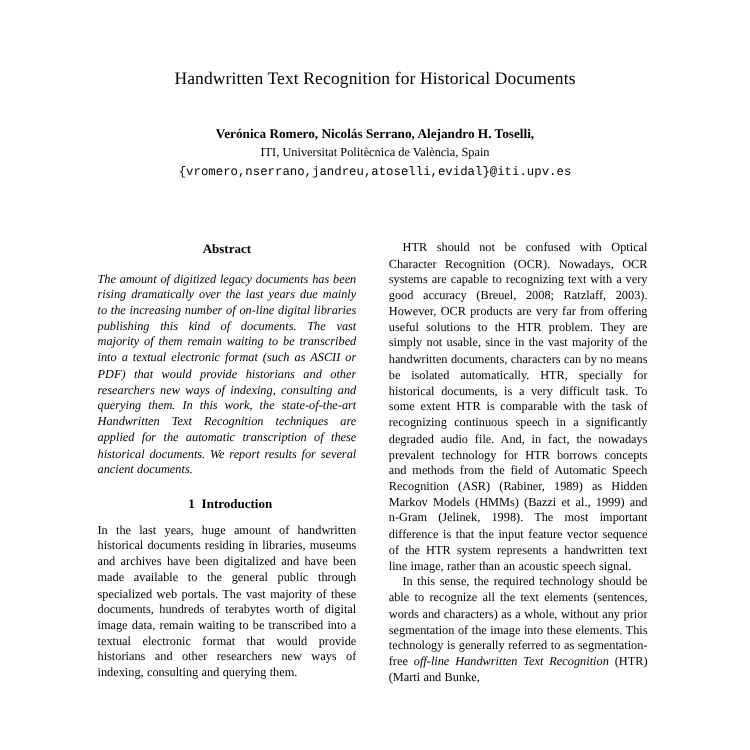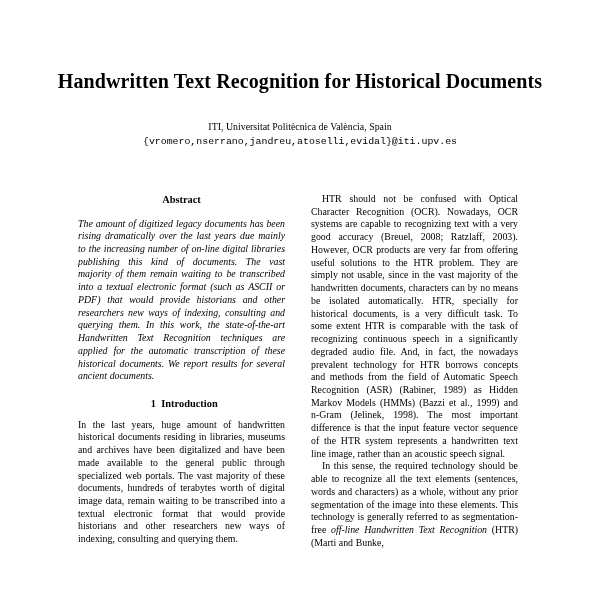--- a/index.html
+++ b/index.html
@@ -22,25 +22,25 @@
     background: #ffffff;
     box-sizing: border-box;
   }
 
   
   .masthead {
     padding-top: 52px;
     text-align: center;
   }
   .paper-title {
-    font-size: 20px;
-    font-weight: bold;
+    font-size: 14px;
+    font-weight: normal;
     letter-spacing: 0.1px;
     line-height: 1.2;
-    margin: 17px;
+    margin: 4px;
   }
   .authors-block {
     margin-top: 27px;
   }
   .author-line {
     font-size: 10.6px;
     font-weight: bold;
     line-height: 1.48;
   }
   .author-line .conj {
@@ -123,20 +123,21 @@
 </style>
 </head>
 <body>
 
 <div class="page">
 
   <div class="masthead">
     <h1 class="paper-title">Handwritten Text Recognition for Historical Documents</h1>
 
     <div class="authors-block">
+      <div class="author-line">Verónica Romero, Nicolás Serrano, Alejandro H. Toselli,</div>
       <div class="affiliation">ITI, Universitat Politècnica de València, Spain</div>
       <div class="email">{vromero,nserrano,jandreu,atoselli,evidal}@iti.upv.es</div>
     </div>
   </div>
 
   <div class="columns">
 
     <div class="col col-left">
       <h2 class="section-head abstract-head">Abstract</h2>
 

